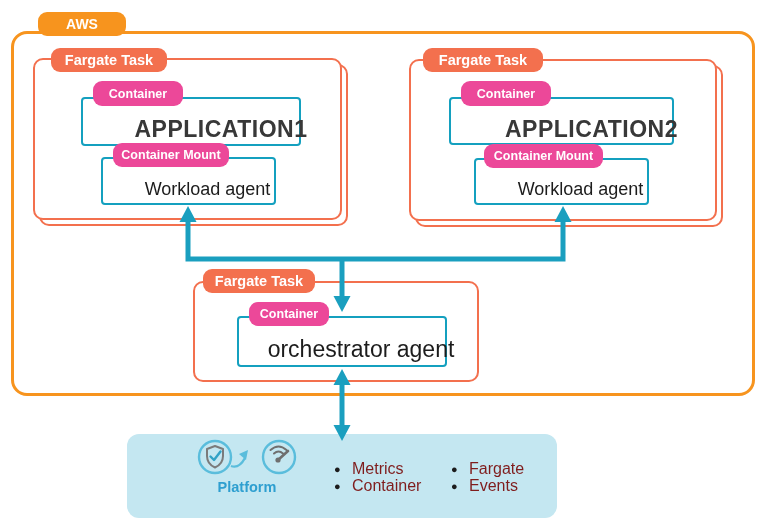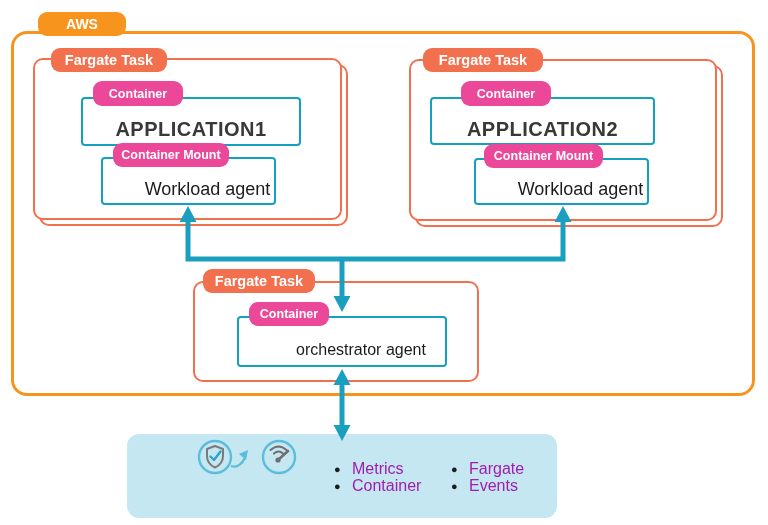--- a/index.html
+++ b/index.html
@@ -23,36 +23,36 @@
   .box { position:absolute; box-sizing:border-box; background:#ffffff; }
   .b-orange { border:3px solid #F7941E; border-radius:16px; }
   .b-coral  { border:2.5px solid #F3704E; border-radius:10px; }
   .b-coral-shadow { border:2.5px solid #F3704E; border-radius:10px; background:transparent; }
   .b-teal   { border:2px solid #14A0BF; border-radius:4px; }
 
   .node-title {
     display:flex; align-items:center; justify-content:center;
     width:100%; height:100%; color:#383838;
   }
-  .app-title { font-size:20px; font-weight:800; letter-spacing:0.5px; padding-top:8px; }
+  .app-title { font-size:23px; font-weight:800; letter-spacing:0.5px; padding-top:8px;margin-left:30px; }
   .agent-title { font-size:18px; font-weight:400; color:#1c1c1c; padding-top:8px;padding-left:19px; }
 
   
   .platform {
     position:absolute; box-sizing:border-box;
     background:#C4E7F1; border-radius:12px;
   }
   .platform-name {
     position:absolute; text-align:center;
     color:#2E9FD0; font-weight:700; font-size:14.5px; line-height:15px;
   }
   .bullet-col { position:absolute; display:flex; flex-direction:column; }
   .bullet-row { display:flex; align-items:center; height:17px; }
   .bullet-dot { width:18px; font-size:11px; color:#1c1c1c; text-align:left; }
-  .bullet-label { font-size:16px; color:#a21caf; }
+  .bullet-label { font-size:16px; color:#7f1d1d; }
 
   svg.overlay { position:absolute; left:0; top:0; z-index:20; pointer-events:none; }
   .z1{z-index:1} .z2{z-index:2} .z3{z-index:3} .z4{z-index:4} .z5{z-index:5}
 </style>
 </head>
 <body>
 
 <div class="canvas">
 
   <div class="box b-orange abs" style="left:11px; top:31px; width:744px; height:365px; background:transparent;"></div>
@@ -79,41 +79,41 @@
   <div class="badge badge-teal z4" style="left:113px; top:143px; width:116px; height:24px; font-size:12.5px;">
     <span>Container Mount</span>
   </div>
 
   <div class="box b-coral-shadow" style="left:415px; top:65px; width:308px; height:162px;"></div>
   <div class="box b-coral z1" style="left:409px; top:59px; width:308px; height:162px;"></div>
   <div class="badge badge-coral z3" style="left:423px; top:48px; width:120px; height:24px; font-size:14.5px;">
     <span>Fargate Task</span>
   </div>
 
-  <div class="box b-teal z2" style="left:430px; top:97px; width:225px; height:48px;">
+  <div class="box b-teal z2" style="left:449px; top:97px; width:225px; height:48px;">
     <div class="node-title app-title">APPLICATION2</div>
   </div>
   <div class="badge badge-teal z4" style="left:461px; top:81px; width:90px; height:25px; font-size:12.5px;">
     <span>Container</span>
   </div>
 
   <div class="box b-teal z3" style="left:474px; top:158px; width:175px; height:47px;">
     <div class="node-title agent-title">Workload agent</div>
   </div>
   <div class="badge badge-teal z4" style="left:484px; top:144px; width:119px; height:24px; font-size:12.5px;">
     <span>Container Mount</span>
   </div>
 
   <div class="box b-coral z1" style="left:193px; top:281px; width:286px; height:101px;"></div>
   <div class="badge badge-coral z3" style="left:203px; top:269px; width:112px; height:24px; font-size:14.5px;">
     <span>Fargate Task</span>
   </div>
 
   <div class="box b-teal z2" style="left:237px; top:316px; width:210px; height:51px;">
-    <div class="node-title agent-title" style="font-size:16px;">orchestrator agent</div>
+    <div class="node-title agent-title" style="font-size:23px;">orchestrator agent</div>
   </div>
   <div class="badge badge-teal z4" style="left:249px; top:302px; width:80px; height:24px; font-size:12.5px;">
     <span>Container</span>
   </div>
 
   <div class="platform" style="left:127px; top:434px; width:430px; height:84px;">
 
     <svg class="abs" style="left:70px; top:4px;" width="100" height="38" viewBox="0 0 100 38">
       <g>
         <circle cx="18" cy="19" r="16" fill="none" stroke="#5ABDDC" stroke-width="2.4"></circle>
@@ -127,20 +127,21 @@
       </g>
       <g>
         <path d="M73.5 12 Q81.5 5 89.5 12" fill="none" stroke="#6F6F6F" stroke-width="2" stroke-linecap="round"></path>
         <path d="M77 15.5 Q81.5 11.5 86 15.5" fill="none" stroke="#6F6F6F" stroke-width="2" stroke-linecap="round"></path>
         <circle cx="81" cy="22" r="2.6" fill="#6F6F6F"></circle>
         <line x1="81" y1="22" x2="91" y2="13" stroke="#6F6F6F" stroke-width="2.6" stroke-linecap="round"></line>
       </g>
     </svg>
 
     <div class="platform-name" style="left:10px; top:46px; width:220px;">
+      <div>Platform</div>
     </div>
 
     <div class="bullet-col" style="left:207px; top:26px;">
       <div class="bullet-row">
         <span class="bullet-dot">●</span>
         <span class="bullet-label">Metrics</span>
       </div>
       <div class="bullet-row">
         <span class="bullet-dot">●</span>
         <span class="bullet-label">Container</span>

